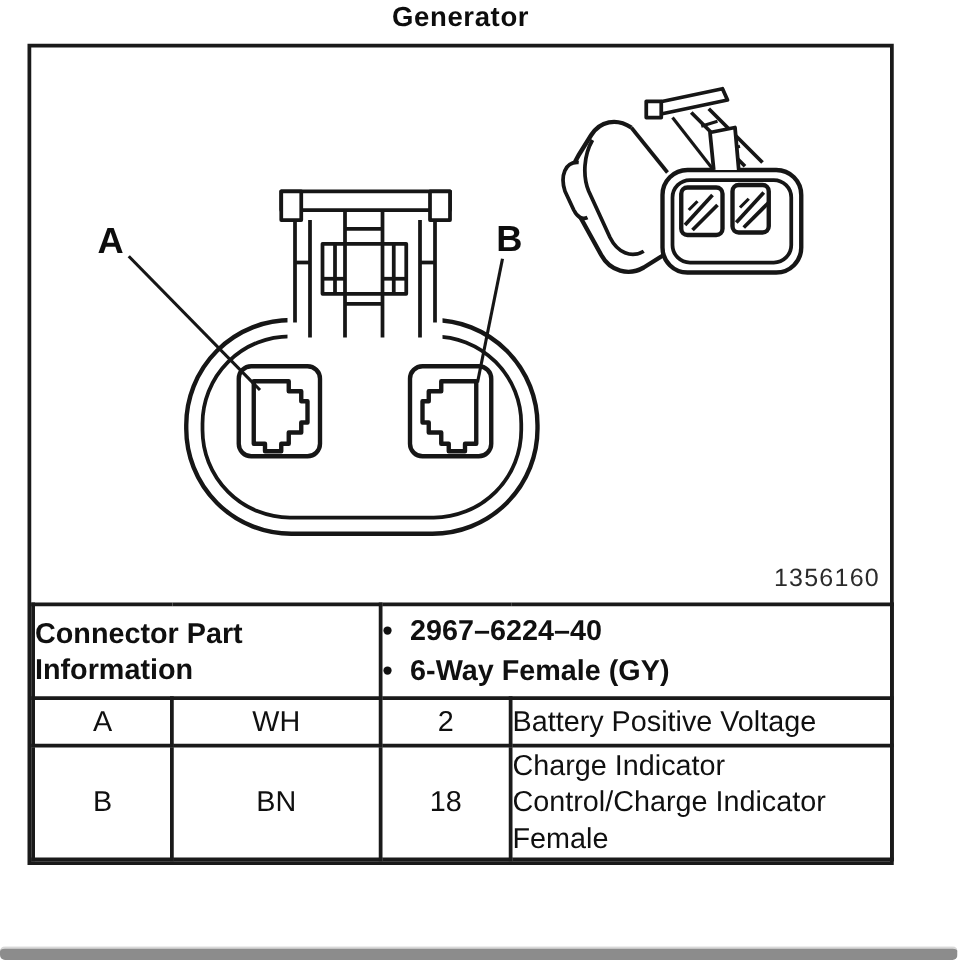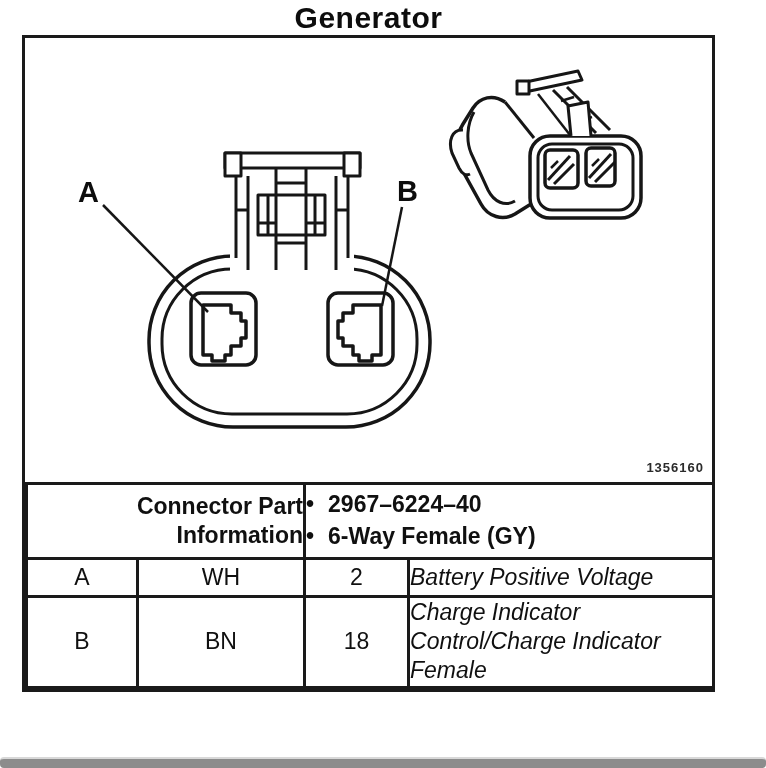--- a/index.html
+++ b/index.html
@@ -11,21 +11,21 @@
     font-family: "Liberation Sans", sans-serif;
     color: #101010;
     overflow: hidden;
   }
   .page { position: relative; width: 766px; height: 768px; }
 
   .page-title {
     position: absolute;
     left: 22px; top: 1px; width: 693px;
     text-align: center;
-    font-size: 30px;
+    font-size: 22px;
     font-weight: 700;
     letter-spacing: 0.5px;
     color: #0d0d0d;
   }
 
   .main-box {
     position: absolute;
     left: 22px; top: 35px;
     width: 687px;
     border: 3px solid #1a1a1a;
@@ -34,24 +34,23 @@
 
   .diagram-area {
     position: relative;
     width: 687px; height: 444px;
   }
   .diagram-area svg { position: absolute; left: 0; top: 0; }
 
   .figure-number {
     position: absolute;
     right: 8px; bottom: 7px;
-    font-size: 13px;
+    font-size: 20px;
     color: #2b2b2b;
     letter-spacing: 1px;
-    font-weight: bold;
   }
 
   table.connector-table {
     border-collapse: collapse;
     width: 687px;
     table-layout: fixed;
   }
   table.connector-table td, table.connector-table th {
     border: 3px solid #1a1a1a;
     padding: 0;
@@ -61,21 +60,21 @@
   col.c-wire   { width: 167px; }
   col.c-circ   { width: 104px; }
   col.c-func   { width: 305px; }
 
   tr.row-partinfo { height: 75px; }
   tr.row-header   { height: 65px; }
   tr.row-a        { height: 38px; }
   tr.row-b        { height: 89px; }
 
   .cell-partinfo-label {
-    text-align: right;
+    text-align: left;
     vertical-align: middle;
     font-weight: 700;
     font-size: 23px;
     line-height: 1.25;
     padding: 0 18px;
   }
   .cell-partinfo-values {
     vertical-align: middle;
     padding-left: 30px;
   }
@@ -100,21 +99,20 @@
     font-size: 23px;
     font-weight: 400;
     text-align: center;
     vertical-align: middle;
   }
   td.fn-cell {
     text-align: left;
     padding-left: 8px;
     padding-right: 4px;
     line-height: 1.27;
-    font-style: italic;
   }
 
   .bottom-bar {
     position: absolute;
     left: 0; top: 757px;
     width: 766px; height: 9px;
     background: #8c8c8c;
     border-top: 2px solid #d8d8d8;
     border-radius: 4px;
     box-sizing: content-box;

